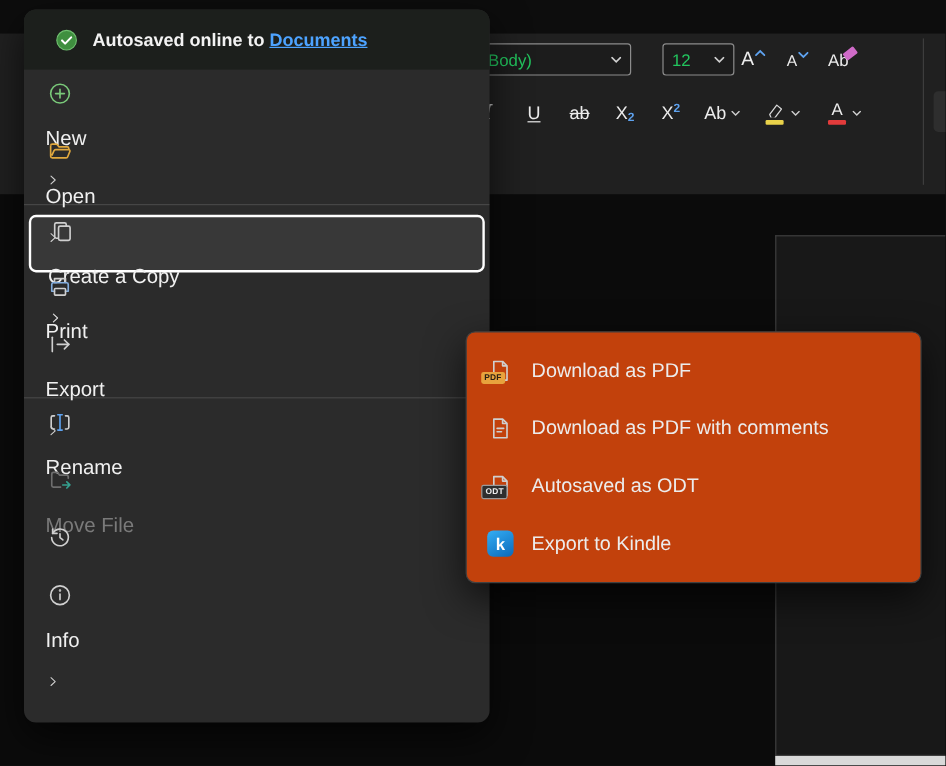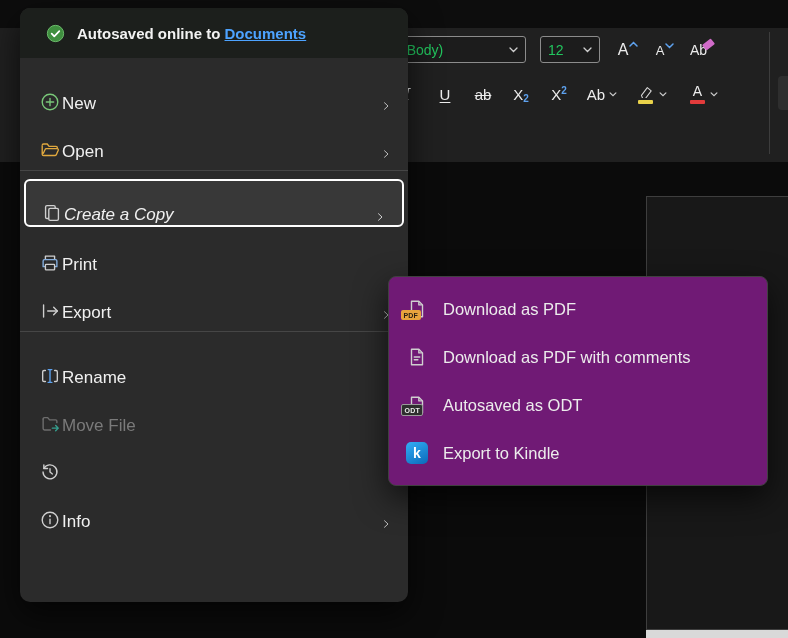--- a/index.html
+++ b/index.html
@@ -12,21 +12,21 @@
   }
   
   .tabrow { position:absolute; left:0; top:0; width:788px; height:28px; background:#0d0d0d; }
   .ribbon { position:absolute; left:0; top:28px; width:788px; height:134px; background:#202020; }
   .combo {
     position:absolute; height:27px; background:#1c1c1c; border:1px solid #8c8c8c;
     border-radius:3px; color:#22c55e; font-size:14px;
     display:flex; align-items:center; justify-content:space-between; padding:0 7px;
   }
   .combo.name { left:394px; top:8px; width:132px; }
-  .combo.size { left:540px; top:8px; width:60px; }
+  .combo.size { left:552px; top:8px; width:60px; }
   .topbtns { position:absolute; left:612px; top:7px; height:30px; display:flex; gap:5px; align-items:center; }
   .rbtn {
     min-width:32px; height:29px; border-radius:3px; color:#ececec;
     display:flex; align-items:center; justify-content:center; font-size:16px;
   }
   .fmtrow { position:absolute; left:390px; top:48px; height:36px; display:flex; align-items:center; gap:4px; }
   .fb {
     min-width:34px; height:32px; border-radius:3px; color:#ececec; font-size:15px;
     display:flex; align-items:center; justify-content:center;
   }
@@ -55,36 +55,36 @@
     background:#2b2b2b; border-radius:10px; overflow:hidden;
     box-shadow:0 12px 32px rgba(0,0,0,.65);
   }
   .autosave {
     height:50px; background:#1c1f1c; display:flex; align-items:center; gap:12px;
     padding:0 18px 0 26px; color:#f2f2f2; font-size:15px; font-weight:bold;
   }
   .autosave .link { color:#4da3ff; text-decoration:underline; cursor:pointer; }
   .menu-list { padding:8px 0 6px; }
   .mi {
-    height:48px; display:flex; align-items:flex-end; 
-    padding:0 16px 0 18px; color:#f0f0f0; font-size:17px; cursor:default;
+    height:48px; display:flex; align-items:flex-start; gap:16px;
+    padding:0 16px 0 18px; color:#f0f0f0; font-size:17px; cursor:default;flex-direction:column;
   }
   .mi .ic { width:24px; height:24px; flex:none; display:flex; align-items:center; justify-content:center; }
   .mi .lbl { flex:1; white-space:nowrap; }
   .mi .chev { width:12px; height:16px; flex:none; }
   .mi.focused {
     border:2px solid #ffffff; border-radius:6px; background:#383838;
-    margin:0 4px; padding-left:14px;font-style:italic;
+    margin:0 4px; padding-left:14px;
   }
   .mi.disabled .lbl { color:#7a7a7a; }
   .divider { height:1px; background:#464646; margin:8px 0; }
   
   .submenu {
     position:absolute; left:388px; top:276px; width:380px; z-index:6;
-    background:#701a75; border:1px solid #404040; border-radius:8px; padding:8px 0;
+    background:#c2410c; border:1px solid #404040; border-radius:8px; padding:8px 0;
     box-shadow:0 12px 32px rgba(0,0,0,.65);
   }
   .smi { height:48px; display:flex; align-items:center; gap:14px; padding:0 16px; color:#ececec; font-size:16.5px; }
   .smi .ic { width:24px; height:24px; position:relative; flex:none; display:flex; align-items:center; justify-content:center; }
   .badge {
     position:absolute; left:-4px; bottom:1px; font-size:7px; font-weight:bold;
     padding:1.5px 2.5px; border-radius:2px; letter-spacing:.2px; line-height:1;
   }
   .badge.pdf { background:#e8a33d; color:#2b2014; }
   .badge.odt { background:#2e2e2e; color:#ececec; border:1px solid #9a9a9a; }

